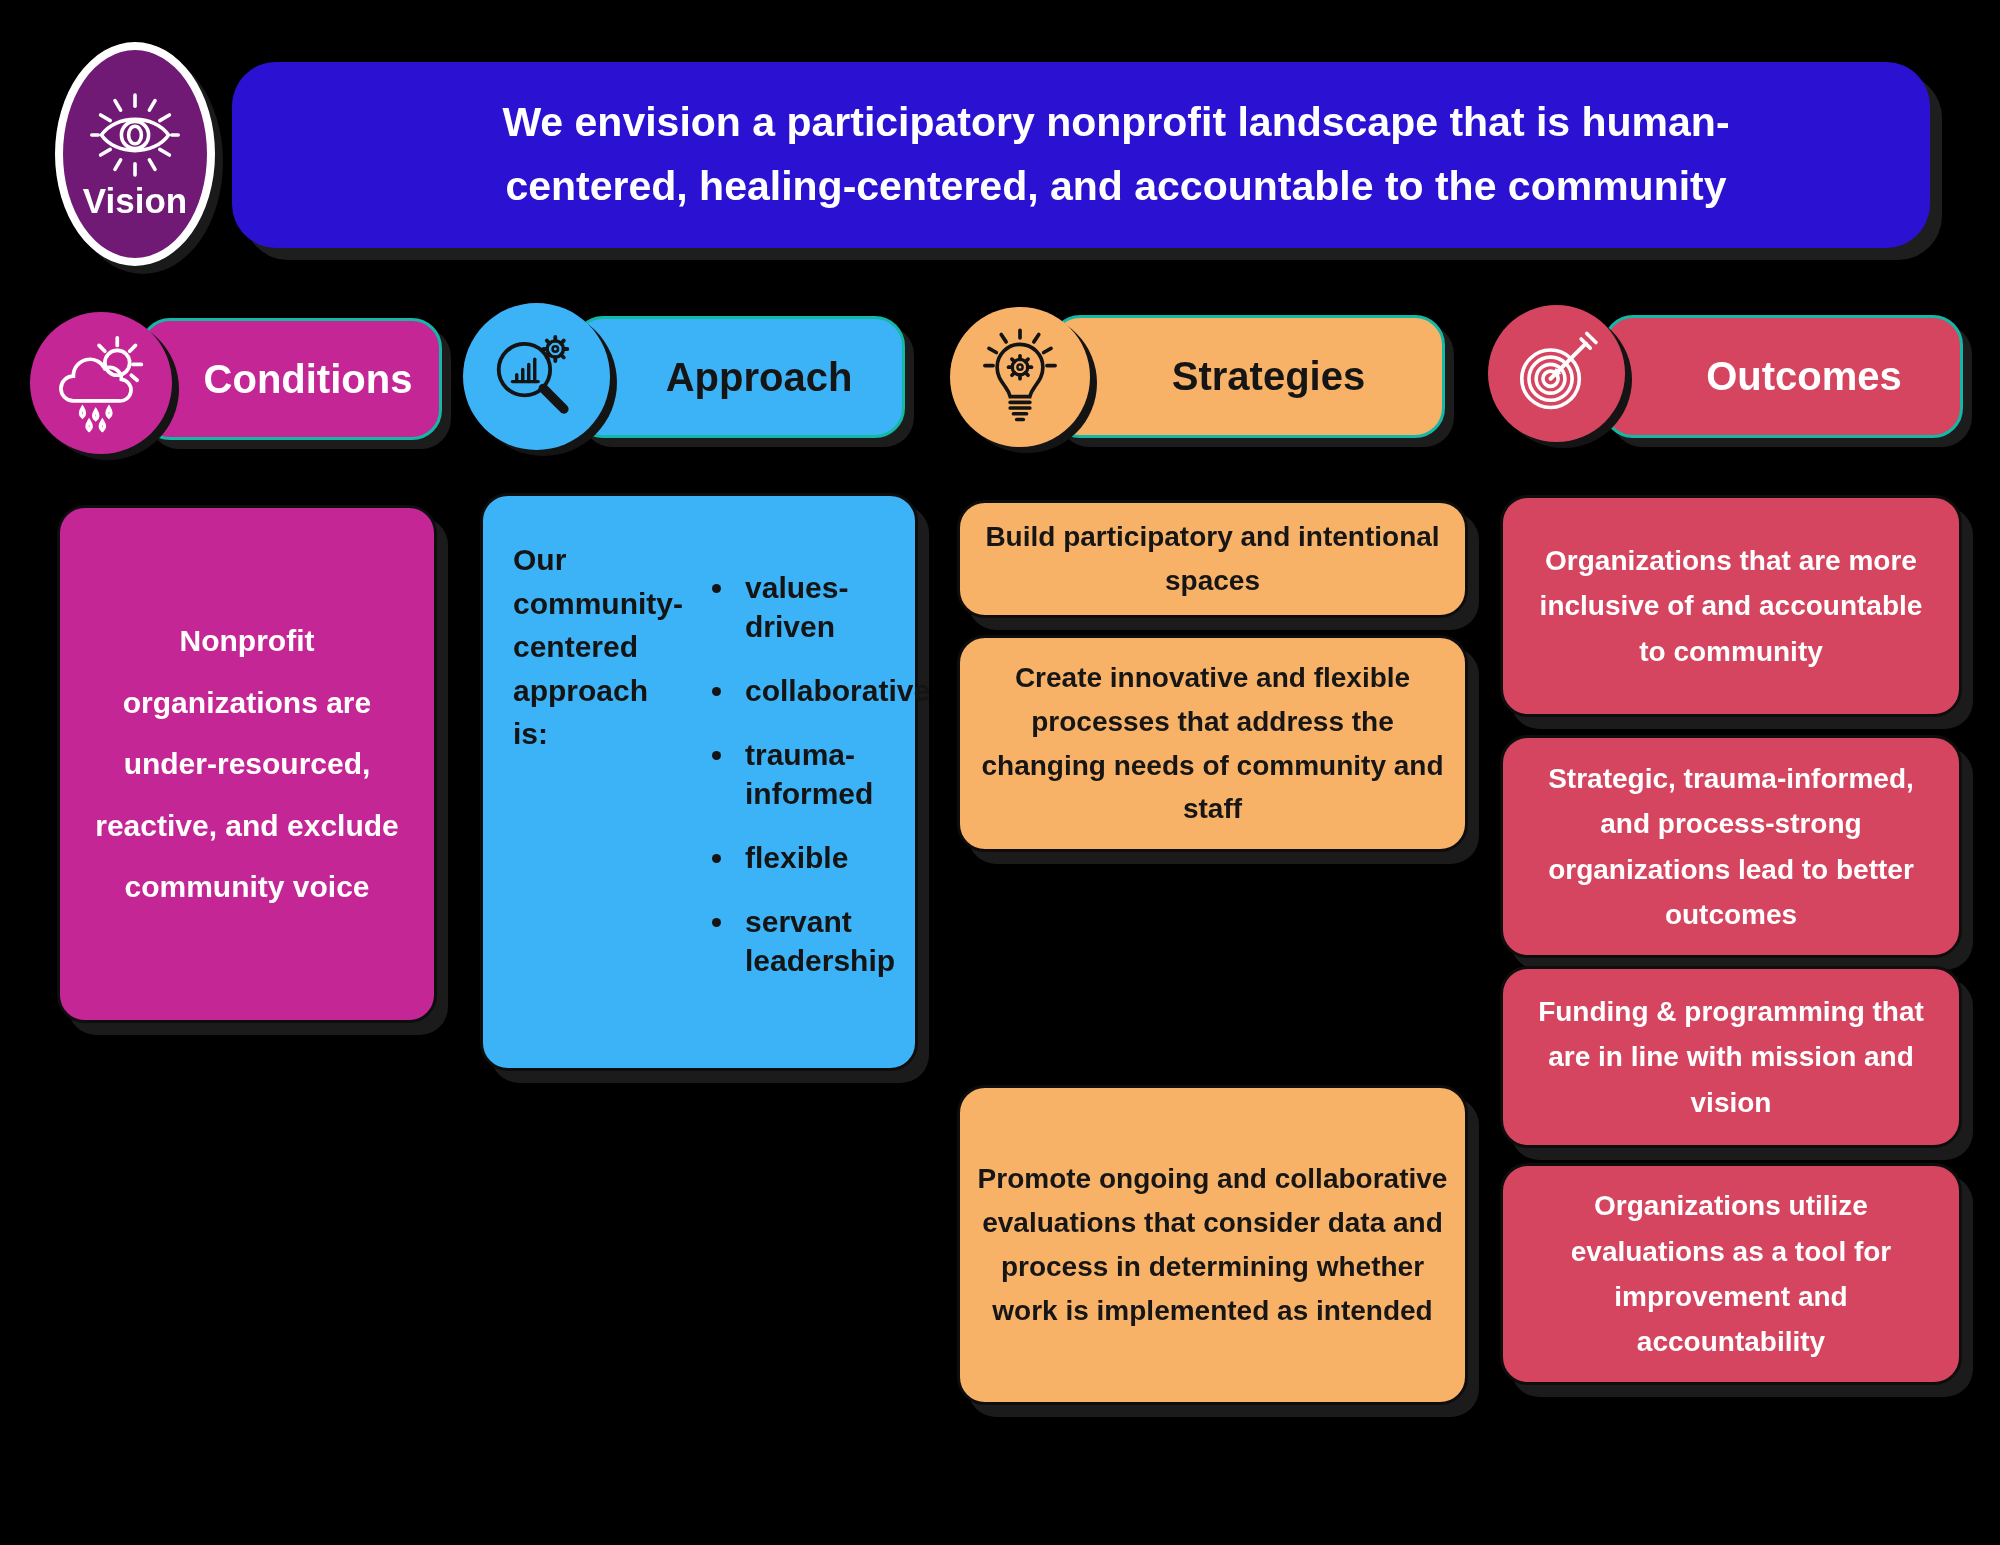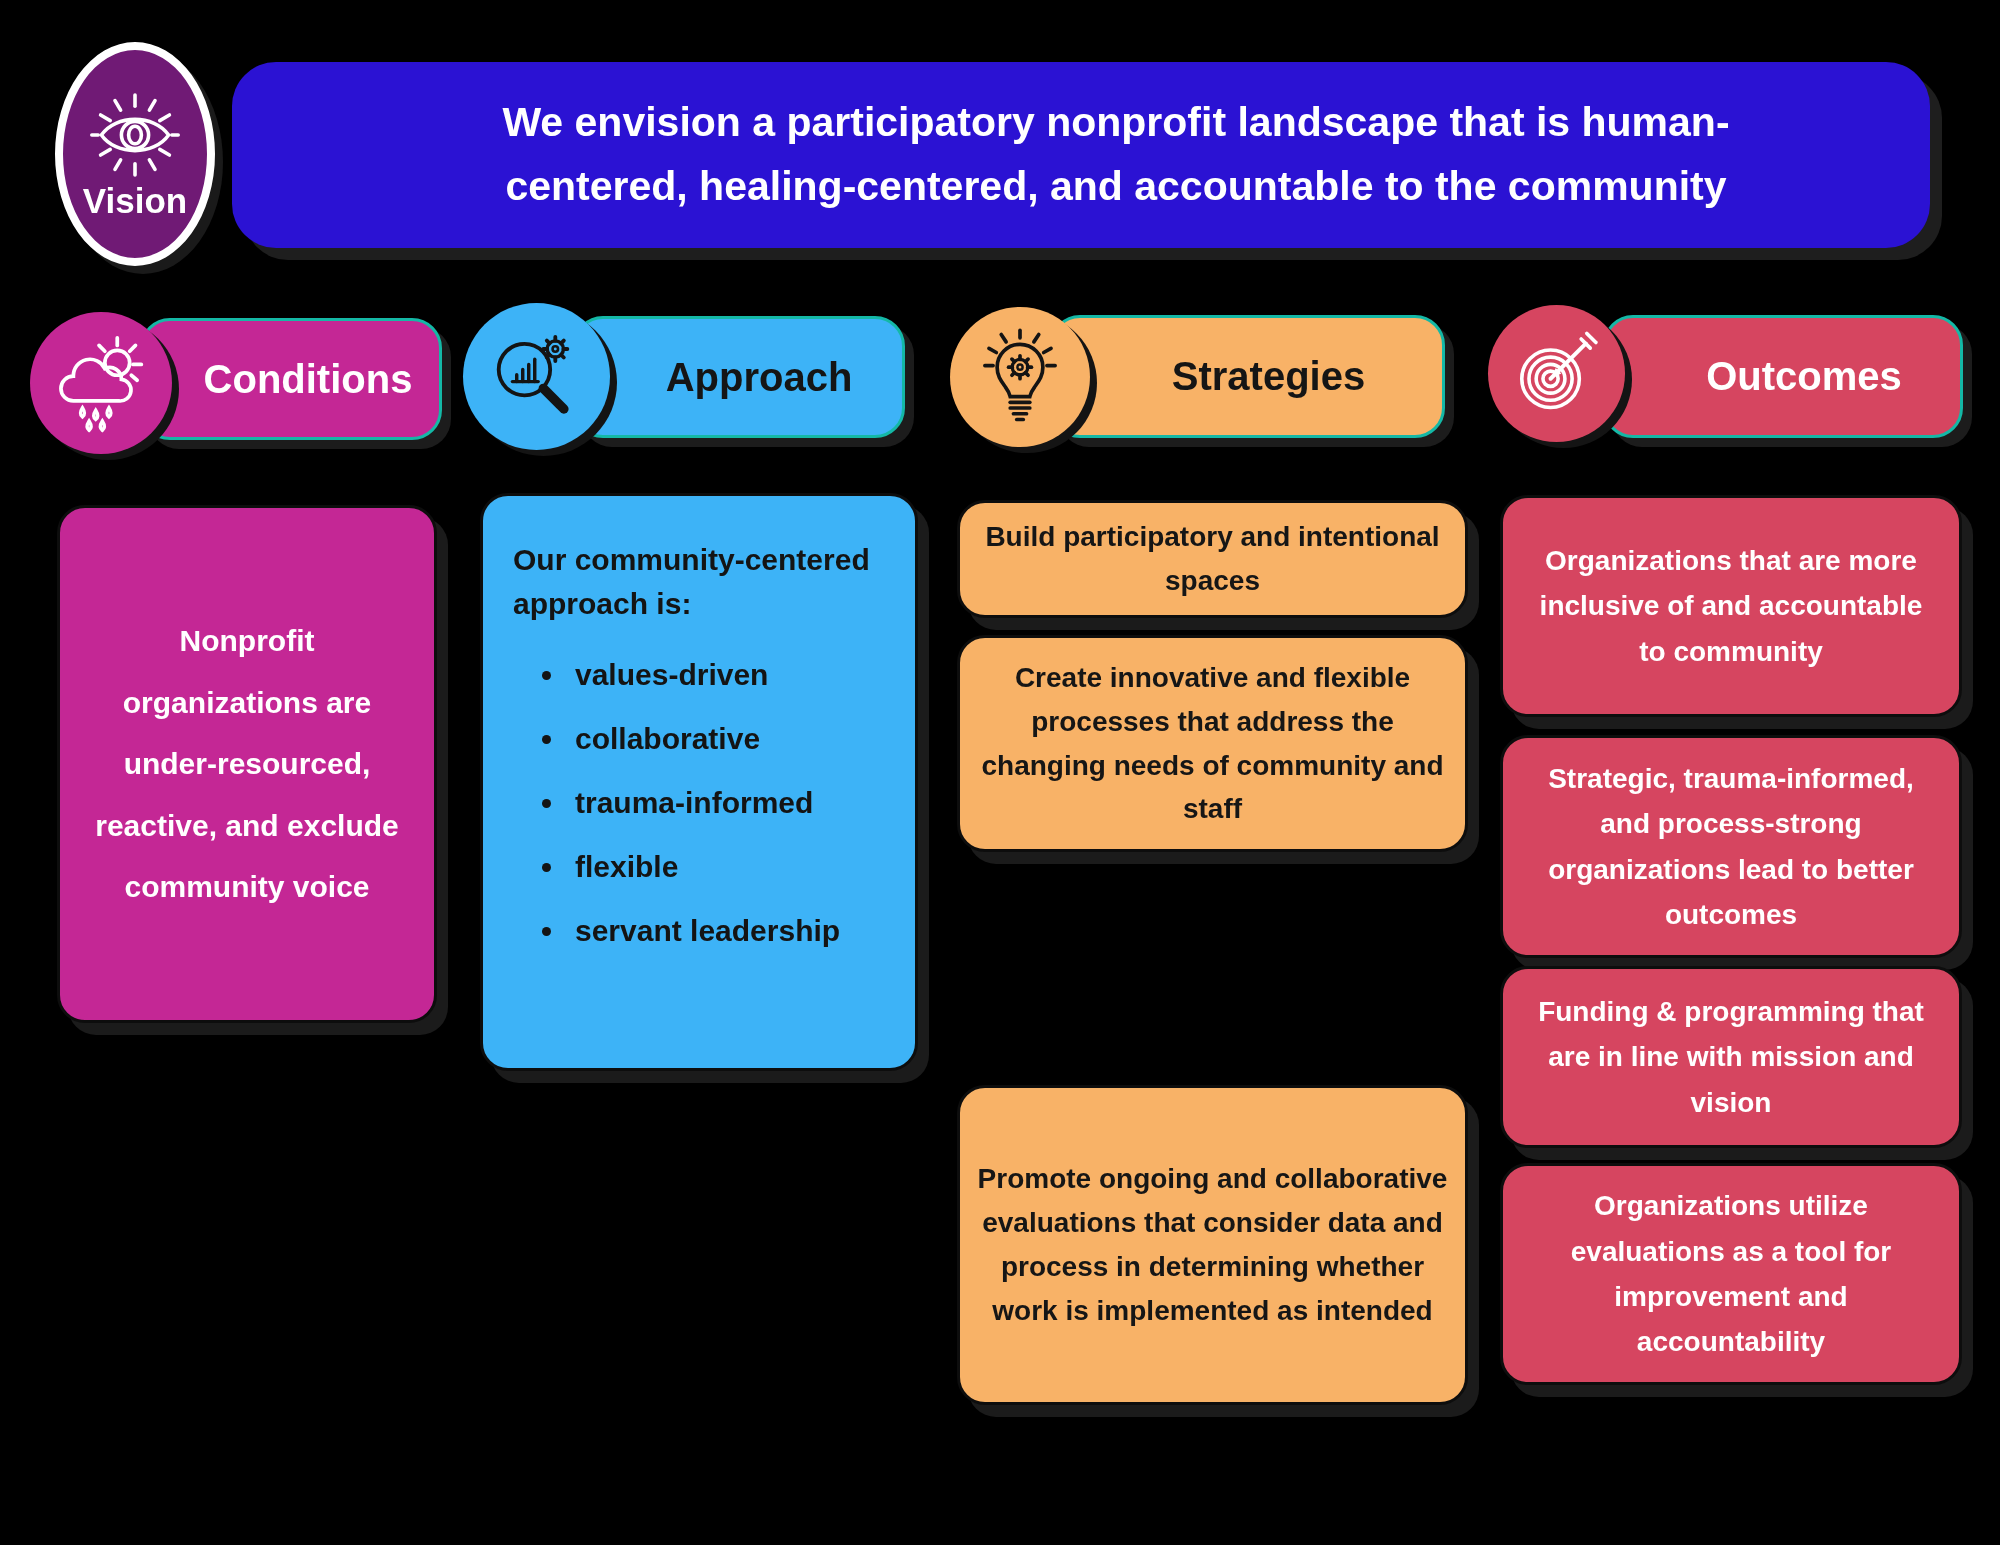--- a/index.html
+++ b/index.html
@@ -108,21 +108,21 @@
     font-size: 30px; line-height: 2.05;
     padding: 10px 26px;
   }
   .appr-card {
     left: 480px; top: 493px; width: 438px; height: 578px;
     background: #3db3f7; color: #141414;
     font-size: 30px;
     align-items: flex-start; justify-content: flex-start;
     text-align: left;
     padding: 42px 28px 20px 30px;
-    flex-direction: column;
+    flex-direction: row;
   }
   .appr-card .intro { line-height: 1.45; }
   .appr-card ul {
     margin: 30px 0 0 14px;
     padding-left: 40px;
     list-style: disc;
   }
   .appr-card li { margin-bottom: 25px; line-height: 1.3; padding-left: 8px; }
 
   .strat-card {

